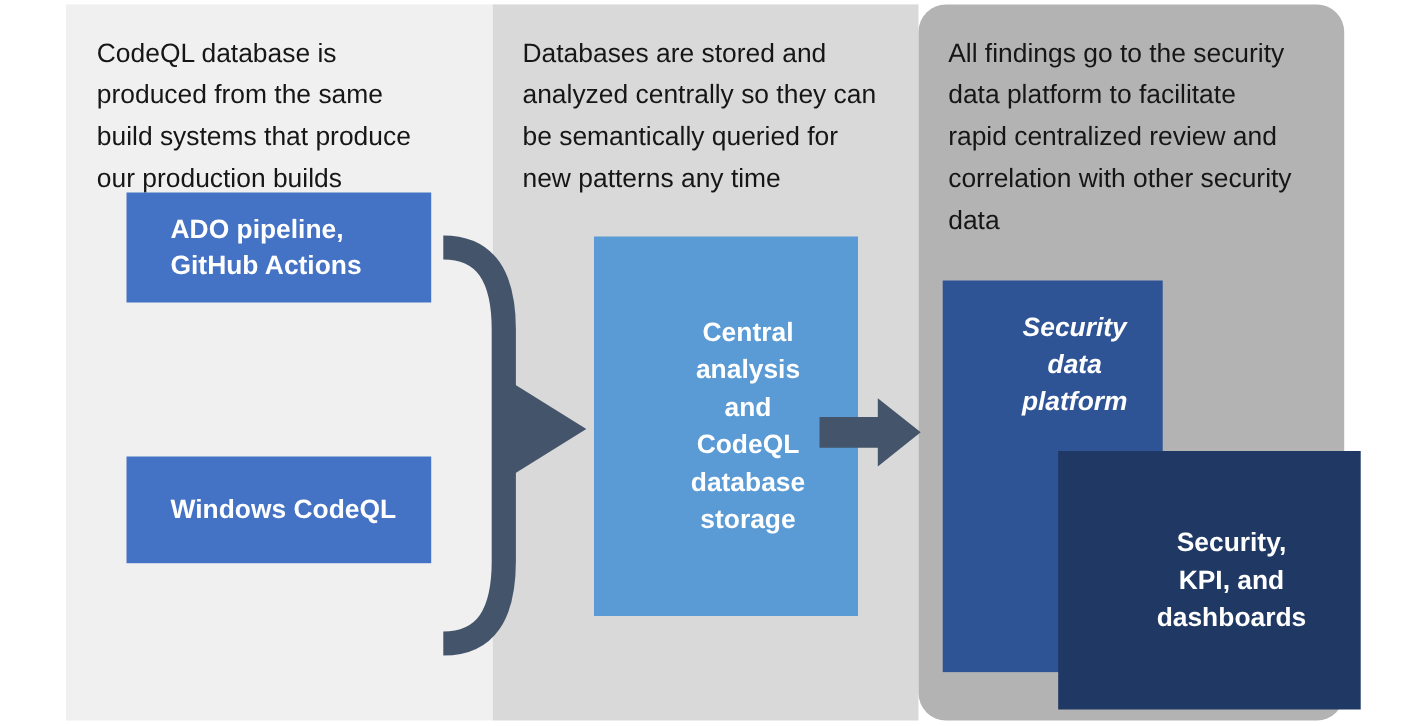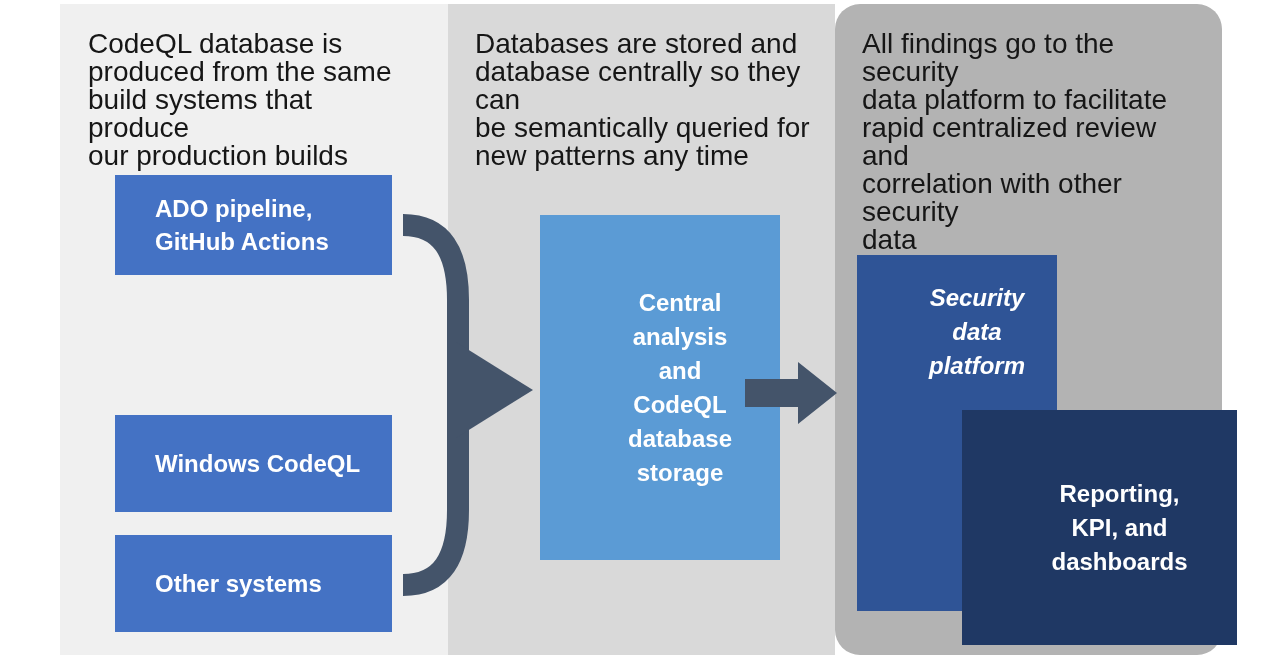--- a/index.html
+++ b/index.html
@@ -20,22 +20,22 @@
     top: 4px;
     height: 651px;
   }
   #panel-left   { left: 60px;  width: 388px; background: var(--panel_left); }
   #panel-middle { left: 448px; width: 387px; background: var(--panel_middle); }
   #panel-right  { left: 835px; width: 387px; background: var(--panel_right); border-radius: 25px; }
 
   .desc {
     position: absolute;
     margin: 0;
-    font-size: 28px;
-    line-height: 28px;
+    font-size: 24px;
+    line-height: 38px;
     color: var(--text);
     white-space: pre-line;
   }
   #panel-left .desc   { left: 28px; top: 26px; width: 330px; }
   #panel-middle .desc { left: 27px; top: 26px; width: 340px; }
   #panel-right .desc  { left: 27px; top: 26px; width: 345px; }
 
   .node {
     position: absolute;
     display: flex;
@@ -111,28 +111,25 @@
 produced from the same
 build systems that produce
 our production builds</p>
     <div class="node blue" id="box-ado">
       <span>ADO pipeline,
 GitHub Actions</span>
     </div>
     <div class="node blue" id="box-windows">
       <span>Windows CodeQL</span>
     </div>
-    <div class="node blue" id="box-other">
-      <span>Other systems</span>
-    </div>
   </section>
 
   <section class="panel" id="panel-middle">
     <p class="desc">Databases are stored and
-database centrally so they can
+analyzed centrally so they can
 be semantically queried for
 new patterns any time</p>
     <div class="node" id="box-central">
       <span>Central
 analysis
 and
 CodeQL
 database
 storage</span>
     </div>
@@ -143,21 +140,21 @@
 data platform to facilitate
 rapid centralized review and
 correlation with other security
 data</p>
     <div class="node" id="box-security">
       <span>Security
 data
 platform</span>
     </div>
     <div class="node" id="box-reporting">
-      <span>Reporting,
+      <span>Security,
 KPI, and
 dashboards</span>
     </div>
   </section>
 
   <svg class="arrows" viewBox="0 0 1280 660" aria-hidden="true">
     <path class="curve" d="M 403 225 C 442 225 458 252 458 300 L 458 390"></path>
     <path class="curve" d="M 403 585 C 442 585 458 558 458 510 L 458 390"></path>
     <polygon class="fillarrow" points="456,342 533,390 456,438"></polygon>
     <path class="fillarrow" d="M 745 379 L 798 379 L 798 362 L 837 393 L 798 424 L 798 407 L 745 407 Z"></path>

